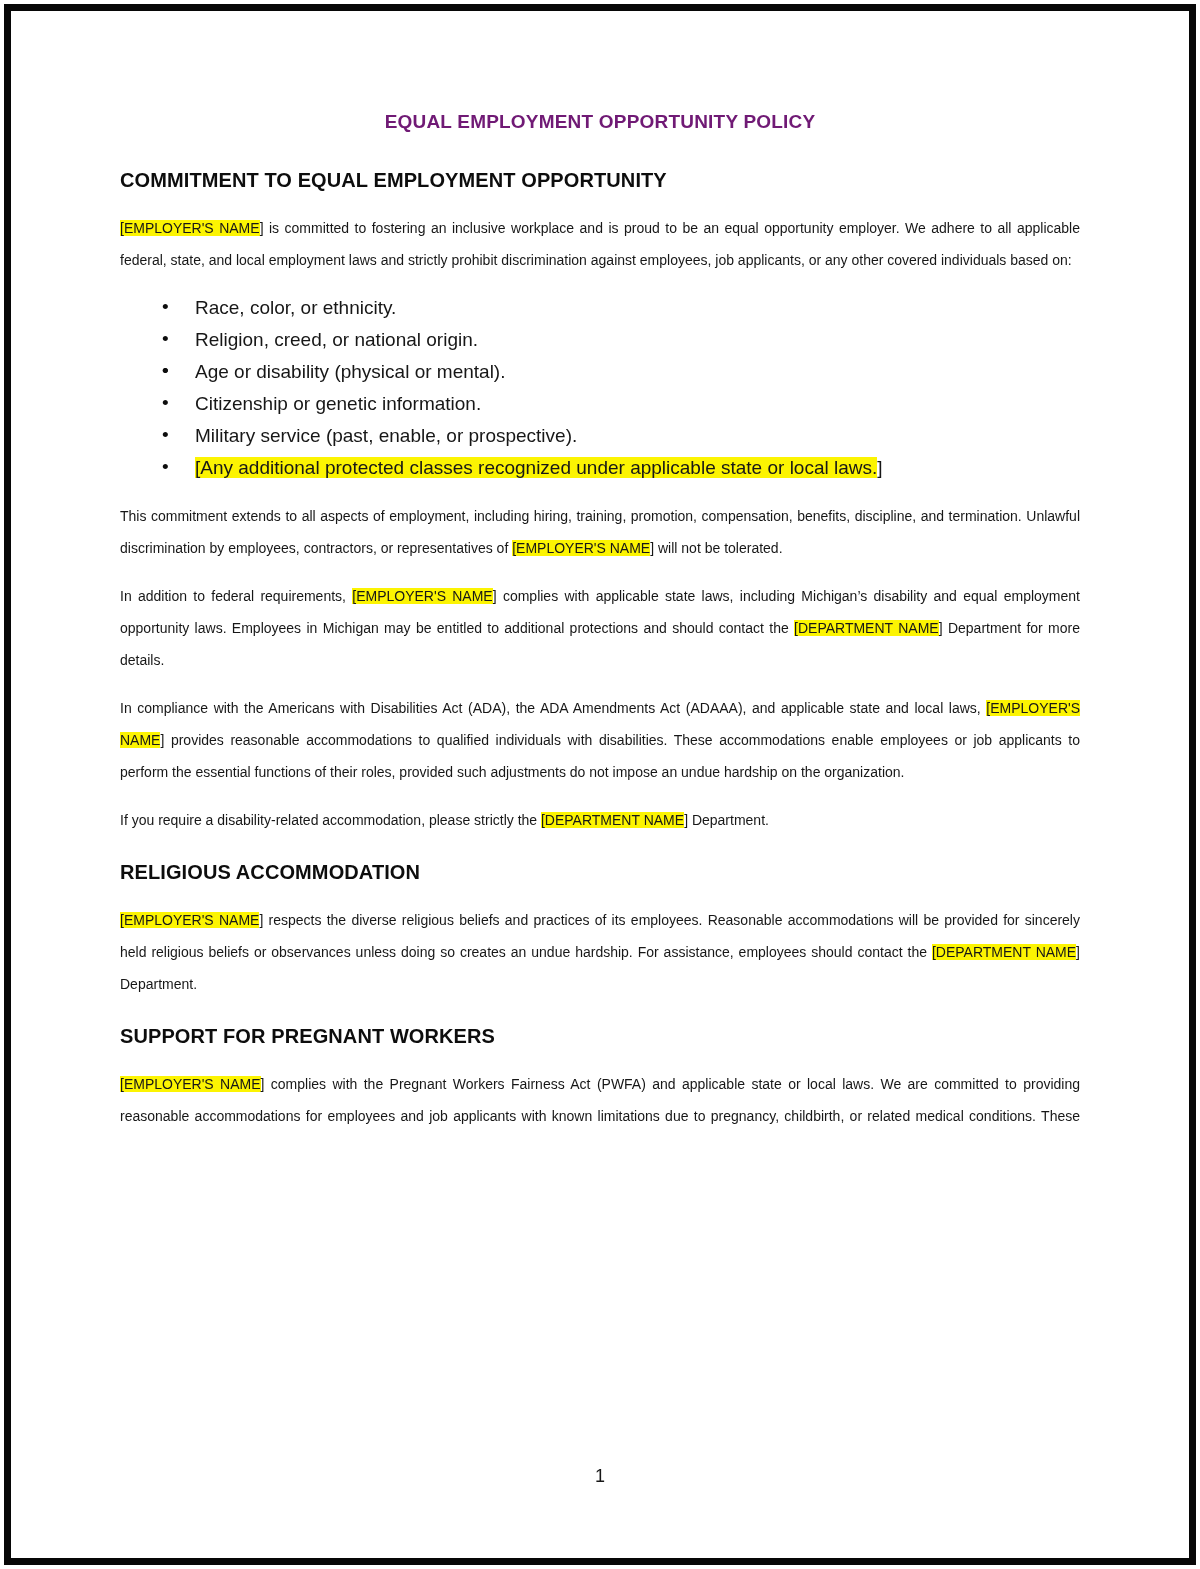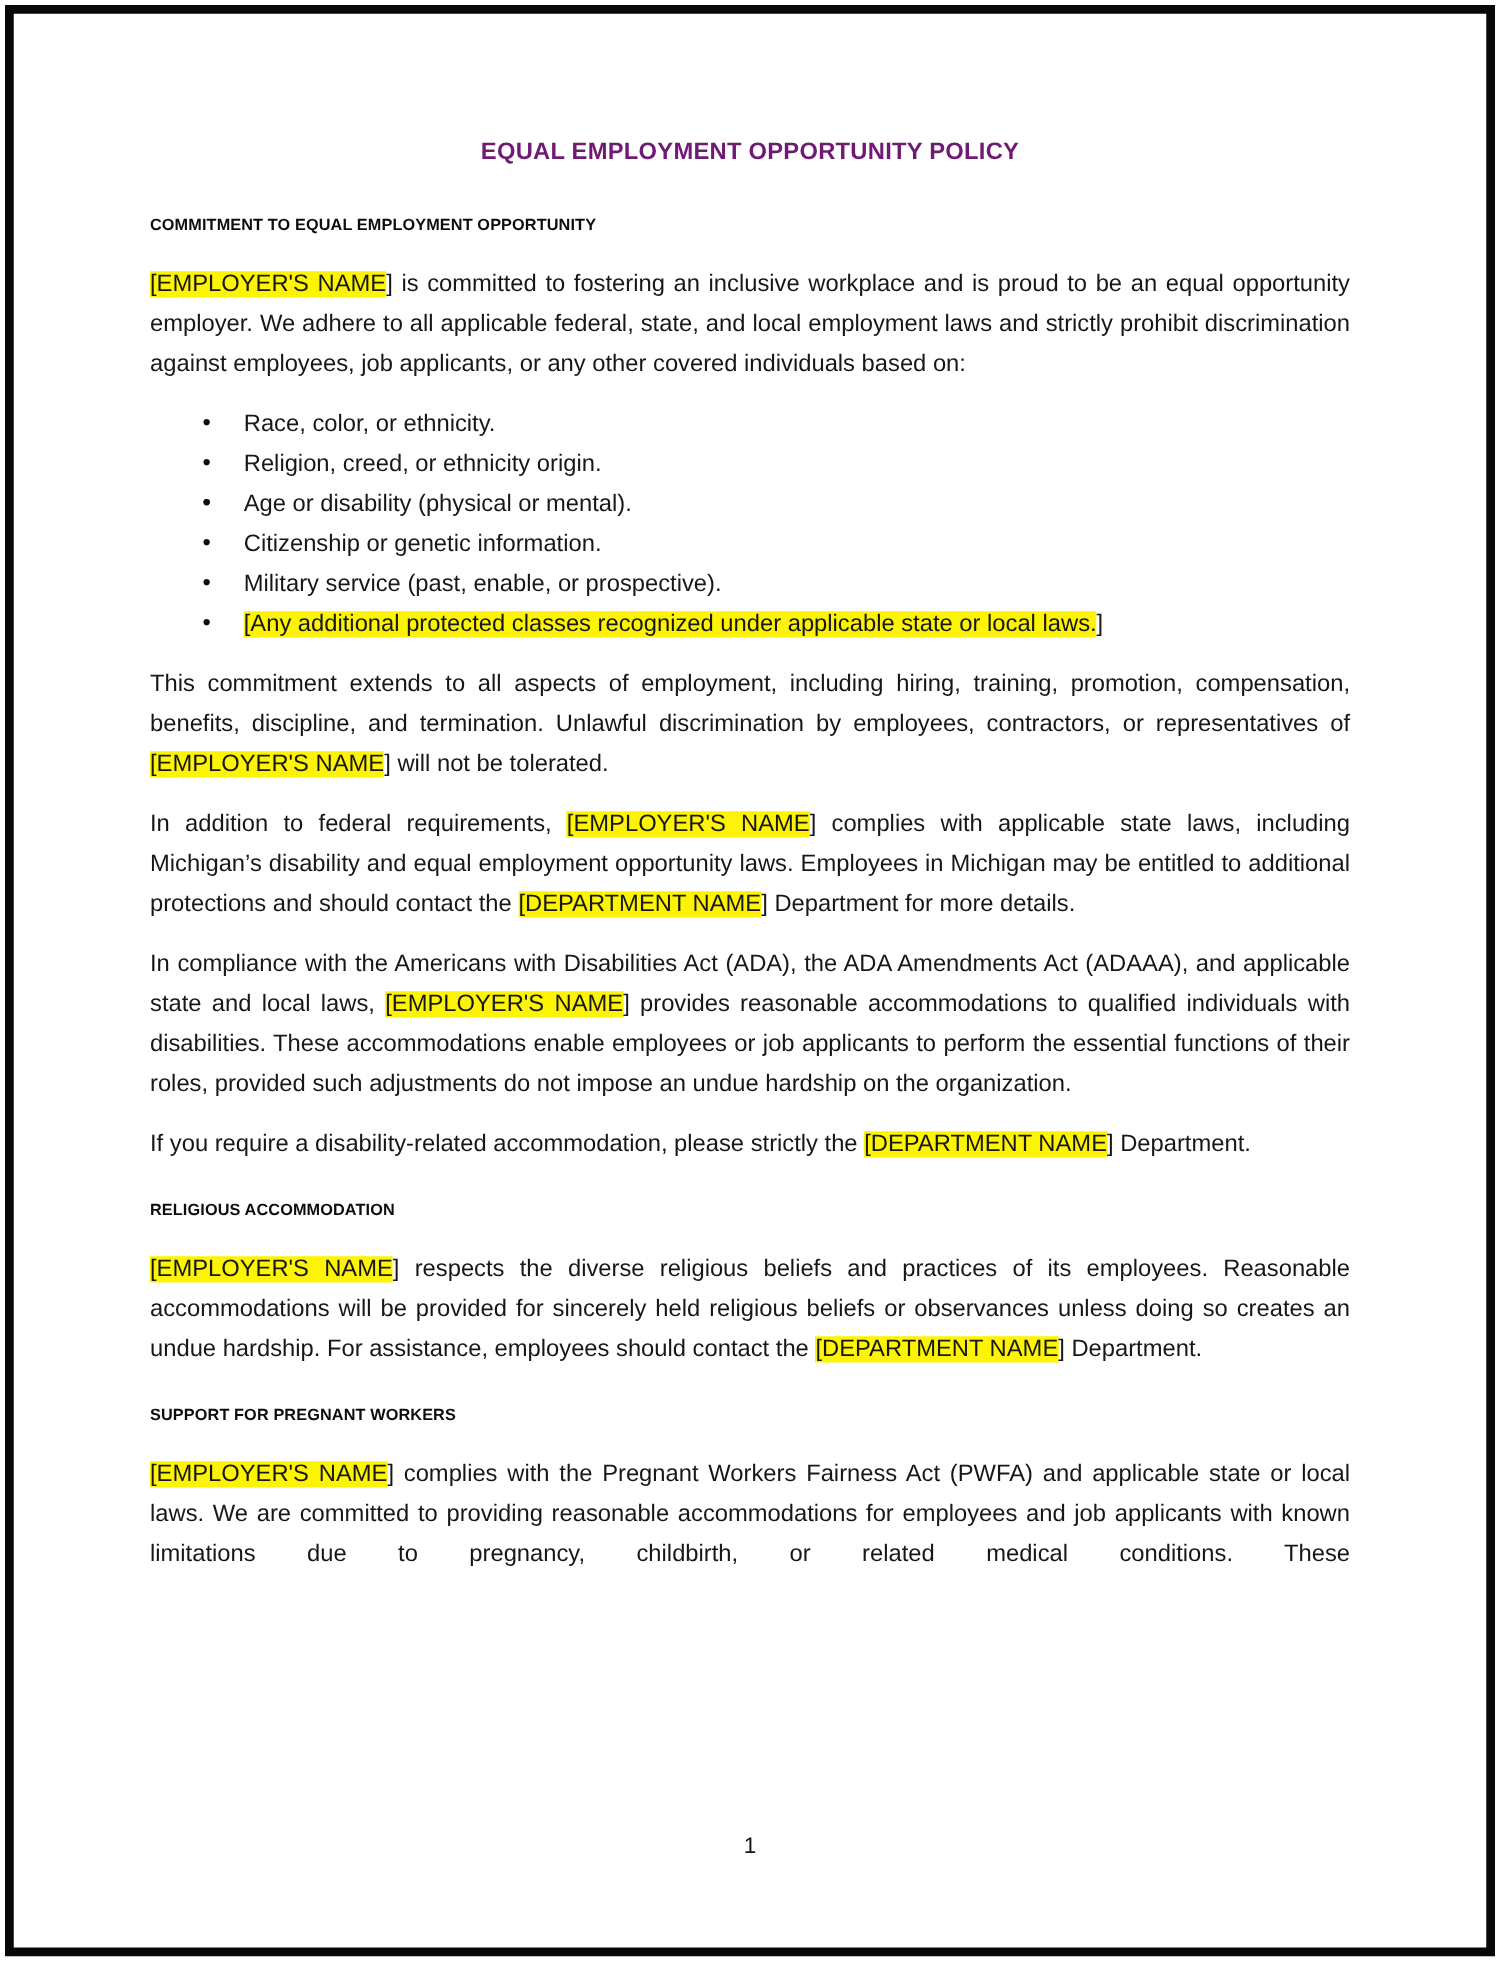--- a/index.html
+++ b/index.html
@@ -16,26 +16,26 @@
   .content {
     position: absolute; left: 120px; top: 106px; width: 960px;
     color: #171717;
   }
   h1.doc-title {
     font-size: 19px; font-weight: 700; color: #701a75;
     text-align: center; line-height: 32px; margin: 0 0 26px 0;
     letter-spacing: 0.2px;
   }
   h2.sec-heading {
-    font-size: 13px; font-weight: 700; color: #0d0d0d;
+    font-size: 20px; font-weight: 700; color: #0d0d0d;
     line-height: 32px; margin: 20px 0 16px 0;
     letter-spacing: 0.1px;
   }
   p.para {
-    font-size: 19px; line-height: 32px; margin: 0 0 16px 0;
+    font-size: 14px; line-height: 32px; margin: 0 0 16px 0;
     text-align: justify; color: #171717;
   }
   p.para.continues { text-align-last: justify; }
   ul.blist { list-style: none; margin: 0 0 16px 0; padding: 0; }
   ul.blist li {
     position: relative; padding-left: 75px;
     font-size: 19px; line-height: 32px; color: #171717;
   }
   ul.blist .blt {
     position: absolute; left: 42px; top: -1px; font-size: 19px; color: #0d0d0d;
@@ -51,21 +51,21 @@
 
 <div class="page">
   <div class="frame"></div>
   <div class="content">
     <h1 class="doc-title">EQUAL EMPLOYMENT OPPORTUNITY POLICY</h1>
     <main id="sections">
         <h2 class="sec-heading">COMMITMENT TO EQUAL EMPLOYMENT OPPORTUNITY</h2>
         <p class="para"><span class="hl">[EMPLOYER'S NAME</span><span>] is committed to fostering an inclusive workplace and is proud to be an equal opportunity employer. We adhere to all applicable federal, state, and local employment laws and strictly prohibit discrimination against employees, job applicants, or any other covered individuals based on:</span></p>
         <ul class="blist">
           <li><span class="blt">•</span><span>Race, color, or ethnicity.</span></li>
-          <li><span class="blt">•</span><span>Religion, creed, or ethnicity origin.</span></li>
+          <li><span class="blt">•</span><span>Religion, creed, or national origin.</span></li>
           <li><span class="blt">•</span></li>
           <li><span class="blt">•</span><span>Age or disability (physical or mental).</span></li>
           <li><span class="blt">•</span><span>Citizenship or genetic information.</span></li>
           <li><span class="blt">•</span><span>Military service (past, enable, or prospective).</span></li>
           <li><span class="blt">•</span><span class="hl">[Any additional protected classes recognized under applicable state or local laws.</span><span>]</span></li>
         </ul>
         <p class="para"><span>This commitment extends to all aspects of employment, including hiring, training, promotion, compensation, benefits, discipline, and termination. Unlawful discrimination by employees, contractors, or representatives of </span><span class="hl">[EMPLOYER'S NAME</span><span>] will not be tolerated.</span></p>
         <p class="para"><span>In addition to federal requirements, </span><span class="hl">[EMPLOYER'S NAME</span><span>] complies with applicable state laws, including Michigan’s disability and equal employment opportunity laws. Employees in Michigan may be entitled to additional protections and should contact the </span><span class="hl">[DEPARTMENT NAME</span><span>] Department for more details.</span></p>
         <p class="para"><span>In compliance with the Americans with Disabilities Act (ADA), the ADA Amendments Act (ADAAA), and applicable state and local laws, </span><span class="hl">[EMPLOYER'S NAME</span><span>] provides reasonable accommodations to qualified individuals with disabilities. These accommodations enable employees or job applicants to perform the essential functions of their roles, provided such adjustments do not impose an undue hardship on the organization.</span></p>
         <p class="para"><span>If you require a disability-related accommodation, please strictly the </span><span class="hl">[DEPARTMENT NAME</span><span>] Department.</span></p>

